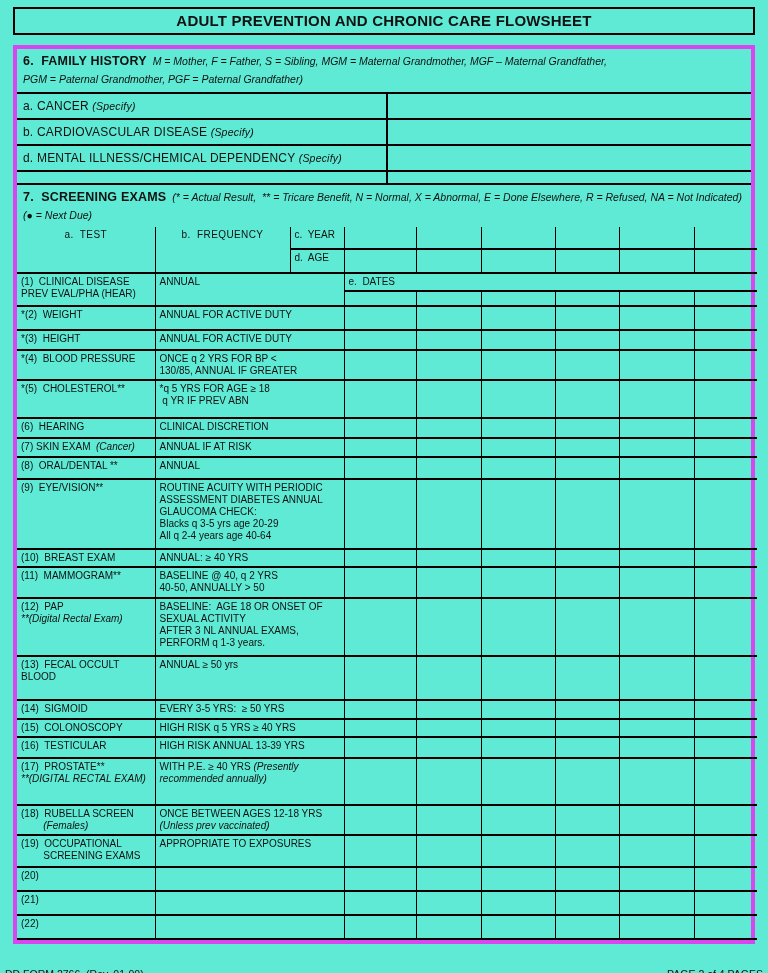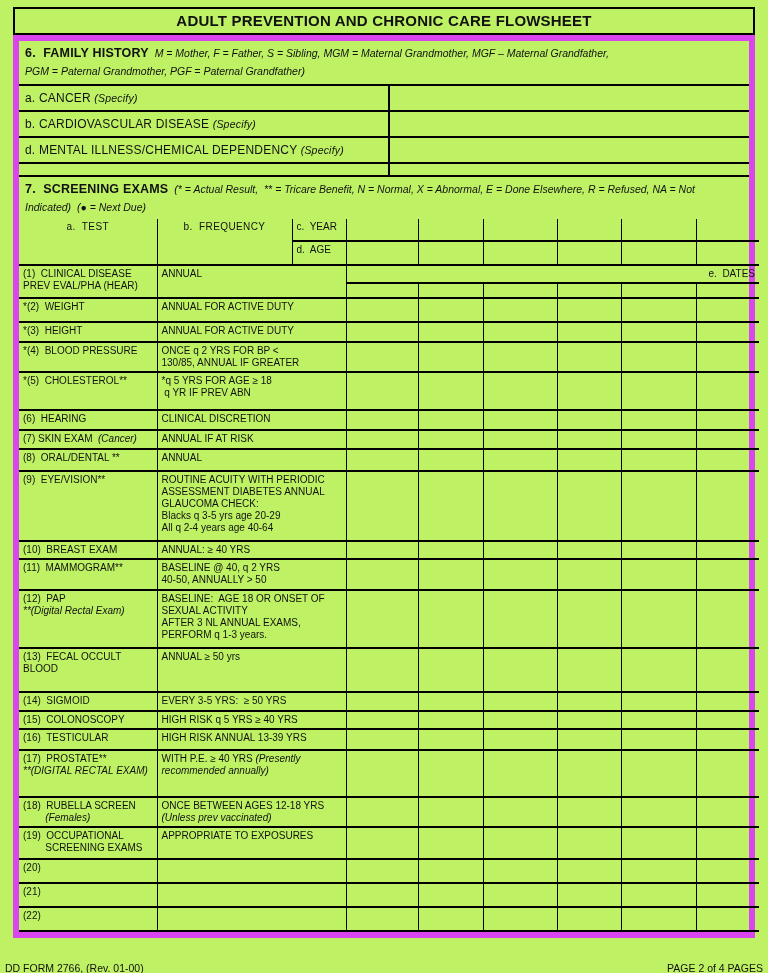--- a/index.html
+++ b/index.html
@@ -6,37 +6,37 @@
     margin: 0;
     padding: 0;
     background: #ffffff;
     font-family: "Liberation Sans", sans-serif;
     color: #111;
   }
   .page {
     position: relative;
     width: 768px;
     height: 973px;
-    background: #bef264;
+    background: #5eead4;
     box-sizing: border-box;
     padding: 7px 13px 0 13px;
   }
   
   .titlebox {
     border: 2px solid #000;
     text-align: center;
     font-weight: bold;
     font-size: 15px;
     letter-spacing: 0.2px;
     padding: 3px 0 4px 0;
   }
   
   .mainbox {
-    border: 6px solid #d946ef;
-    margin-top: 0;
+    border: 4px solid #d946ef;
+    margin-top: 10px;
   }
   
   .sec-header {
     padding: 3px 6px 4px 6px;
     border-bottom: 2px solid #000;
     font-size: 10.5px;
     line-height: 1.55;
     white-space: pre-wrap;
   }
   .sec-title {
@@ -96,21 +96,21 @@
     vertical-align: middle;
     font-size: 12.5px;
     letter-spacing: 0.4px;
   }
   td.small-head {
     font-size: 10px;
     vertical-align: middle;
     padding: 1px 4px;
   }
   td.dates-head {
-    text-align: right;
+    text-align: left;
     font-size: 10px;
     vertical-align: middle;
     padding: 1px 2px;
   }
   .it { font-style: italic; }
   .note-block { font-style: italic; white-space: pre-wrap; }
   
   .footer {
     display: flex;
     justify-content: space-between;

